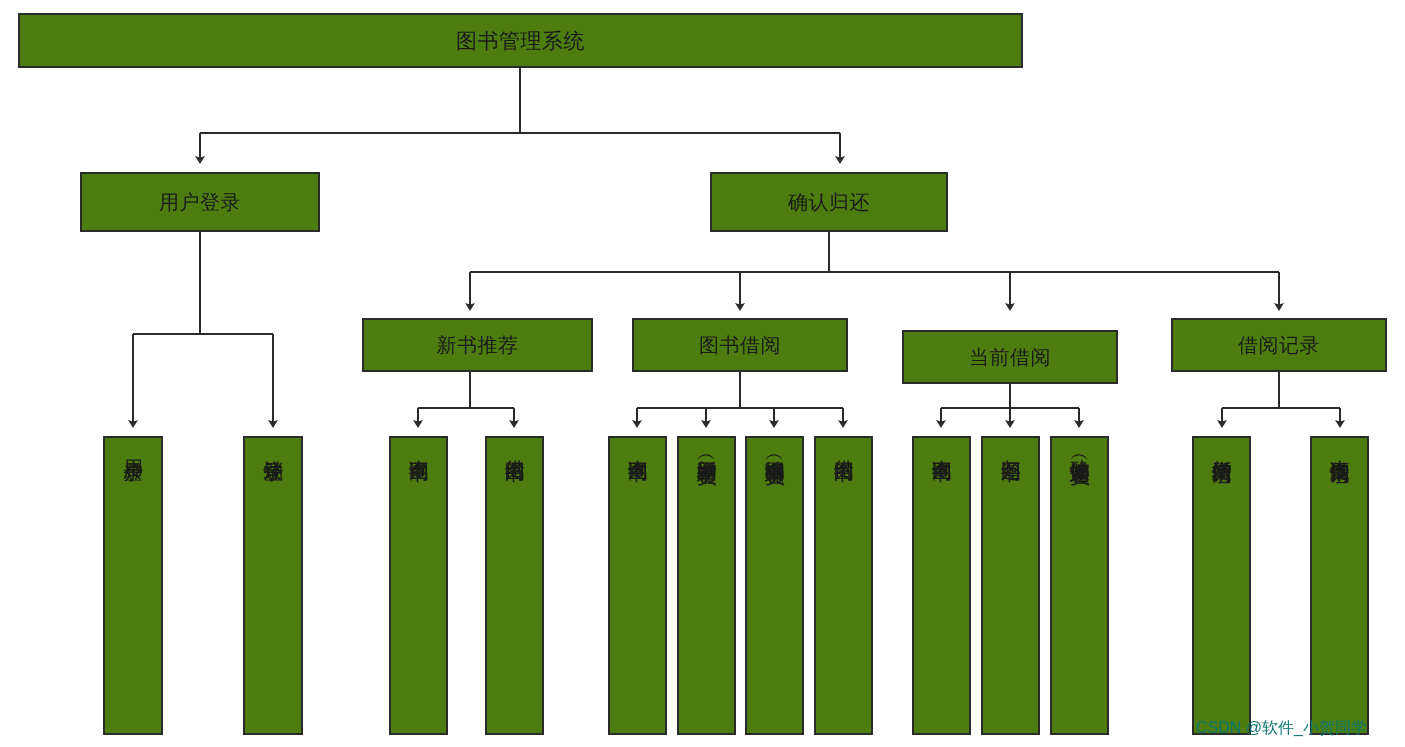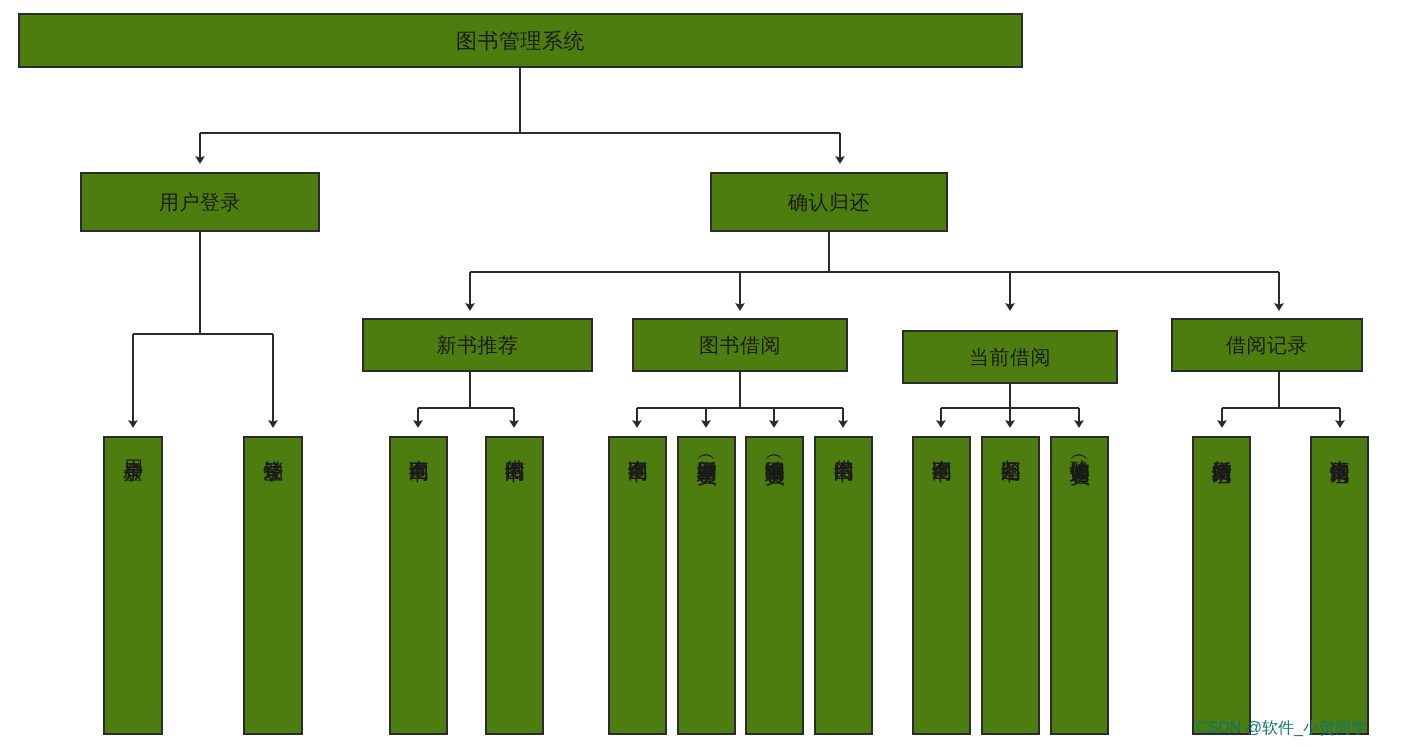--- a/index.html
+++ b/index.html
@@ -144,21 +144,21 @@
   </div>
 
   <div class="node branch" style="left:632px; top:318px; width:216px; height:54px;">
     <span class="label">图书借阅</span>
   </div>
 
   <div class="node branch" style="left:902px; top:318px; width:216px; height:54px;margin-top:12px;">
     <span class="label">当前借阅</span>
   </div>
 
-  <div class="node branch" style="left:1171px; top:318px; width:192px; height:54px;">
+  <div class="node branch" style="left:1171px; top:318px; width:216px; height:54px;">
     <span class="label">借阅记录</span>
   </div>
 
   <div class="node leaf" style="left:103px; top:436px; width:60px; height:299px;">
     <span class="label">用户登录</span>
   </div>
 
   <div class="node leaf" style="left:243px; top:436px; width:60px; height:299px;">
     <span class="label">注销登录</span>
   </div>

